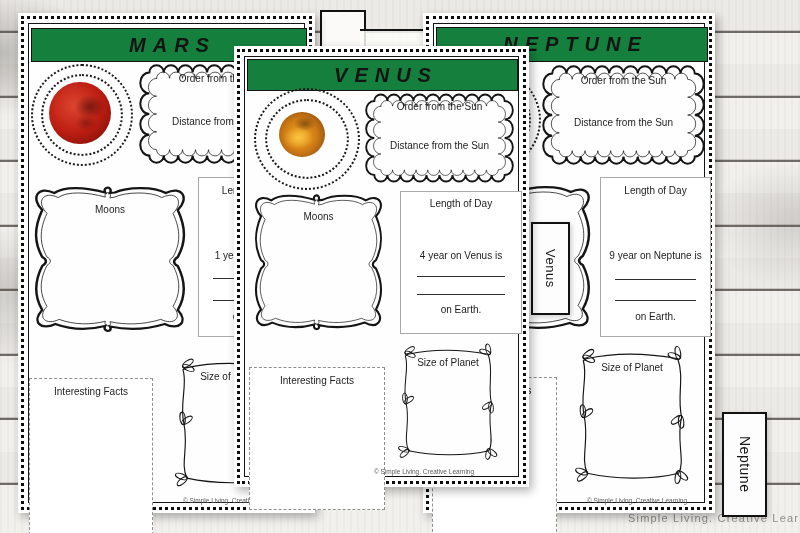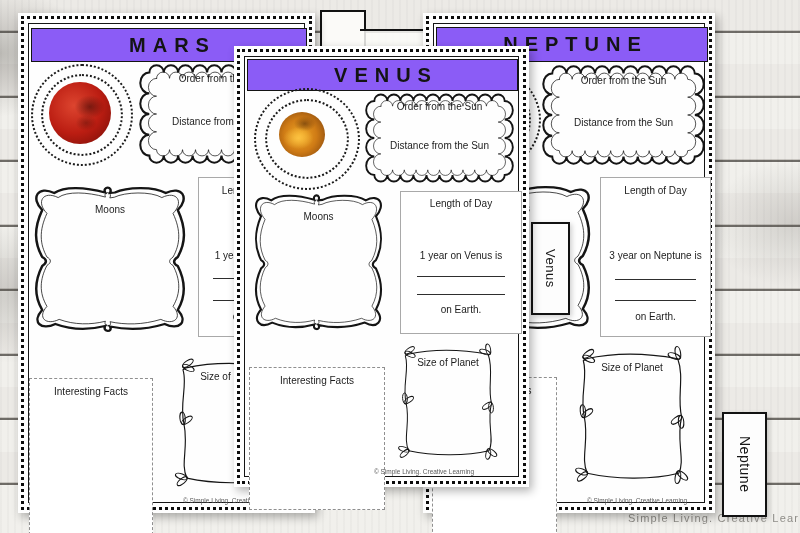--- a/index.html
+++ b/index.html
@@ -10,22 +10,22 @@
       radial-gradient(160px 100px at 2% 55%, rgba(80,76,70,.22), transparent 70%),
       radial-gradient(120px 90px at 99% 42%, rgba(90,86,80,.20), transparent 70%),
       repeating-linear-gradient(90deg, rgba(0,0,0,.022) 0 2px, rgba(255,255,255,0) 2px 7px),
       repeating-linear-gradient(180deg,
         #f1f0ec 0 30px, #eceae6 30px 60px,
         #c9c6c1 60.5px 61.5px, #6f6c67 61.5px 63.5px, #f3f2ee 63.5px 64.5px);
     background-position:0 0,0 0,0 0,0 0,0 -30px;}
   .sheet{position:absolute;background:#fefefe;box-shadow:3px 4px 9px rgba(0,0,0,.30);}
   .dotA{position:absolute;inset:3px;border:3px dotted #0c0c0c;pointer-events:none;}
   .dotB{position:absolute;inset:10px;border:1.6px solid #141414;pointer-events:none;}
-  .banner{position:absolute;background:#8b5cf6;border:1.6px solid #141414;
-    display:flex;align-items:center;justify-content:center;}
+  .banner{position:absolute;background:#15803d;border:1.6px solid #141414;
+    display:flex;align-items:center;justify-content:center;font-style:italic;}
   .banner span{font-size:20px;font-weight:700;letter-spacing:7px;color:#141414;
     text-indent:7px;white-space:nowrap;}
   .ring{position:absolute;border:2.5px dotted #1b1b1b;border-radius:50%;}
   .planet{position:absolute;border-radius:50%;}
   .planet-mars{background:
      radial-gradient(34% 26% at 66% 40%, rgba(55,8,4,.55), transparent 72%),
      radial-gradient(24% 18% at 60% 66%, rgba(70,12,6,.40), transparent 72%),
      radial-gradient(circle at 40% 38%, #dd452f 0%, #bb1d12 52%, #8a120a 84%, #6d0d08 100%);}
   .planet-venus{background:
      radial-gradient(46% 34% at 42% 58%, rgba(255,200,70,.85), transparent 72%),
@@ -144,21 +144,21 @@
     <div class="frame" style="left:10px;top:169px;width:164px;height:150px;">
         <svg preserveAspectRatio="none" viewBox="0 0 300 300" style="position: absolute; left: 0px; top: 0px; width: 100%; height: 100%; overflow: visible; pointer-events: none;">
           <path d="M 150 20 c 6 -14 -14 -14 -9 -1 C 105 8 66 6 48 20 C 18 4 4 30 26 54 C 10 92 12 120 26 148 c 9 5 9 12 0 18 C 12 196 10 224 26 254 C 6 278 24 296 50 282 C 80 294 112 294 141 286 c -5 13 15 13 9 1 C 180 294 214 294 250 282 C 276 296 294 278 274 254 C 290 224 288 196 274 166 c -9 -5 -9 -12 0 -18 C 288 120 290 92 274 54 C 296 30 282 4 252 20 C 230 6 180 8 159 19 Z" fill="none" stroke="#151515" stroke-width="4.5" stroke-linecap="round"></path>
           <path d="M 150 20 c 6 -14 -14 -14 -9 -1 C 105 8 66 6 48 20 C 18 4 4 30 26 54 C 10 92 12 120 26 148 c 9 5 9 12 0 18 C 12 196 10 224 26 254 C 6 278 24 296 50 282 C 80 294 112 294 141 286 c -5 13 15 13 9 1 C 180 294 214 294 250 282 C 276 296 294 278 274 254 C 290 224 288 196 274 166 c -9 -5 -9 -12 0 -18 C 288 120 290 92 274 54 C 296 30 282 4 252 20 C 230 6 180 8 159 19 Z" fill="none" stroke="#151515" stroke-width="1.6" stroke-linecap="round" transform="translate(150 150) scale(0.93) translate(-150 -150)"></path>
         </svg>
       <div class="lbl" style="top:21px;">Moons</div>
     </div>
 
     <div class="box-ld" style="left:177px;top:164px;width:109px;height:158px;">
       <div class="lbl" style="top:7px;">Length of Day</div>
-      <div class="lbl" style="top:72px;">3 year on Neptune is</div>
+      <div class="lbl" style="top:72px;">9 year on Neptune is</div>
       <div class="wline" style="top:101px;"></div>
       <div class="wline" style="top:122px;"></div>
       <div class="lbl" style="top:133px;">on Earth.</div>
     </div>
 
     <div class="box-if" style="left:9px;top:330px;width:123px;height:163px;">
       <div class="lbl" style="top:7px;">Interesting Facts</div>
     </div>
 
     <div class="frame" style="left:136px;top:324px;width:146px;height:158px;">
@@ -211,21 +211,21 @@
     <div class="frame" style="left:15px;top:145px;width:139px;height:140px;">
         <svg preserveAspectRatio="none" viewBox="0 0 300 300" style="position: absolute; left: 0px; top: 0px; width: 100%; height: 100%; overflow: visible; pointer-events: none;">
           <path d="M 150 20 c 6 -14 -14 -14 -9 -1 C 105 8 66 6 48 20 C 18 4 4 30 26 54 C 10 92 12 120 26 148 c 9 5 9 12 0 18 C 12 196 10 224 26 254 C 6 278 24 296 50 282 C 80 294 112 294 141 286 c -5 13 15 13 9 1 C 180 294 214 294 250 282 C 276 296 294 278 274 254 C 290 224 288 196 274 166 c -9 -5 -9 -12 0 -18 C 288 120 290 92 274 54 C 296 30 282 4 252 20 C 230 6 180 8 159 19 Z" fill="none" stroke="#151515" stroke-width="4.5" stroke-linecap="round"></path>
           <path d="M 150 20 c 6 -14 -14 -14 -9 -1 C 105 8 66 6 48 20 C 18 4 4 30 26 54 C 10 92 12 120 26 148 c 9 5 9 12 0 18 C 12 196 10 224 26 254 C 6 278 24 296 50 282 C 80 294 112 294 141 286 c -5 13 15 13 9 1 C 180 294 214 294 250 282 C 276 296 294 278 274 254 C 290 224 288 196 274 166 c -9 -5 -9 -12 0 -18 C 288 120 290 92 274 54 C 296 30 282 4 252 20 C 230 6 180 8 159 19 Z" fill="none" stroke="#151515" stroke-width="1.6" stroke-linecap="round" transform="translate(150 150) scale(0.93) translate(-150 -150)"></path>
         </svg>
       <div class="lbl" style="top:20px;">Moons</div>
     </div>
 
     <div class="box-ld" style="left:166px;top:145px;width:120px;height:141px;">
       <div class="lbl" style="top:6px;">Length of Day</div>
-      <div class="lbl" style="top:58px;">1 year on Venus is</div>
+      <div class="lbl" style="top:58px;">4 year on Venus is</div>
       <div class="wline" style="top:84px;"></div>
       <div class="wline" style="top:102px;"></div>
       <div class="lbl" style="top:112px;">on Earth.</div>
     </div>
 
     <div class="box-if" style="left:15px;top:287px;width:134px;height:141px;">
       <div class="lbl" style="top:7px;">Interesting Facts</div>
     </div>
 
     <div class="frame" style="left:150px;top:290px;width:128px;height:133px;">

